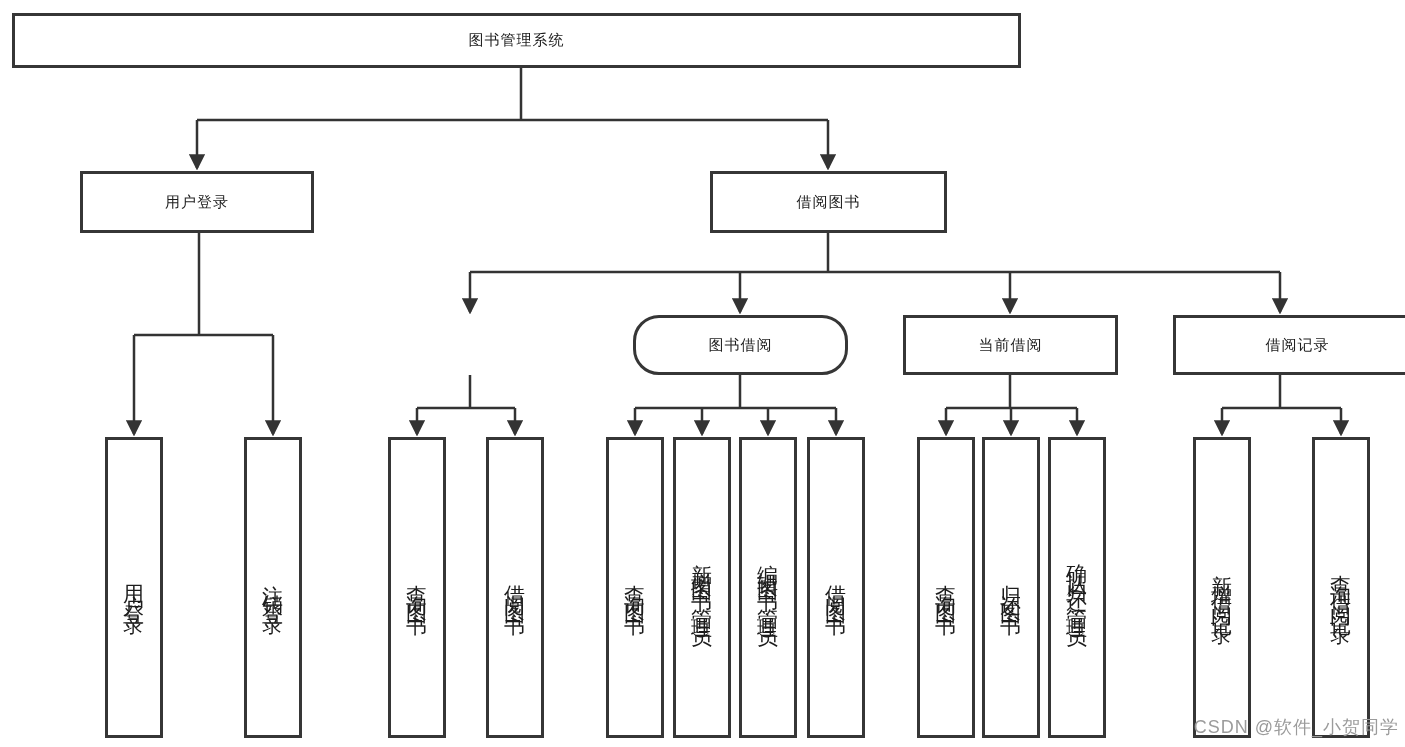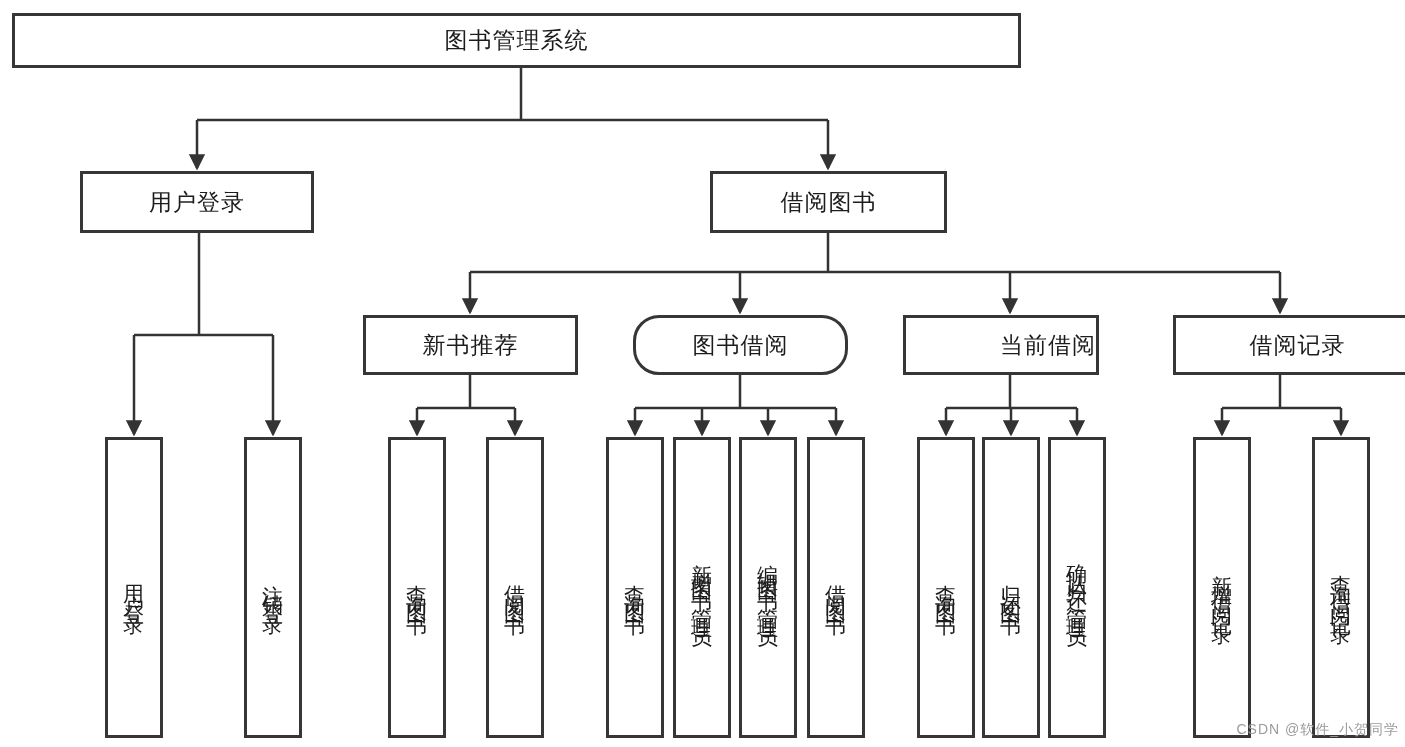--- a/index.html
+++ b/index.html
@@ -31,21 +31,21 @@
     fill: #333333;
   }
   .hbox {
     position: absolute;
     box-sizing: border-box;
     border: 3px solid #363636;
     background: #ffffff;
     display: flex;
     align-items: center;
     justify-content: center;
-    font-size: 23px;
+    font-size: 15px;
     color: #1c1c1c;
     letter-spacing: 1px;
   }
   .vbox {
     position: absolute;
     box-sizing: border-box;
     border: 3px solid #363636;
     background: #ffffff;
     display: flex;
     align-items: center;
@@ -59,21 +59,21 @@
     line-height: 1;
     white-space: nowrap;
   }
   .vbox.long .vlabel {
     letter-spacing: 9px;
   }
   .watermark {
     position: absolute;
     right: 6px;
     bottom: 8px;
-    font-size: 14px;
+    font-size: 18px;
     color: #9b9b9b;
     letter-spacing: 1px;
   }
 </style>
 </head>
 <body>
 
 <div class="stage">
 
   <svg class="connectors" viewBox="0 0 1405 747" xmlns="http://www.w3.org/2000/svg">
@@ -121,27 +121,24 @@
     <span>图书管理系统</span>
   </div>
 
   <div class="hbox" style="left:80px; top:171px; width:234px; height:62px;">
     <span>用户登录</span>
   </div>
   <div class="hbox" style="left:710px; top:171px; width:237px; height:62px;">
     <span>借阅图书</span>
   </div>
 
-  <div class="hbox" style="left:363px; top:315px; width:215px; height:60px;">
-    <span>新书推荐</span>
-  </div>
   <div class="hbox" style="left:633px; top:315px; width:215px; height:60px;border-radius:26px;">
     <span>图书借阅</span>
   </div>
-  <div class="hbox" style="left:903px; top:315px; width:196px; height:60px;justify-content:flex-end;">
+  <div class="hbox" style="left:903px; top:315px; width:215px; height:60px;">
     <span>当前借阅</span>
   </div>
   <div class="hbox" style="left:1173px; top:315px; width:249px; height:60px;">
     <span>借阅记录</span>
   </div>
 
   <div class="vbox" style="left:105px; top:437px; width:58px; height:301px;">
     <span class="vlabel">用户登录</span>
   </div>
   <div class="vbox" style="left:244px; top:437px; width:58px; height:301px;">

